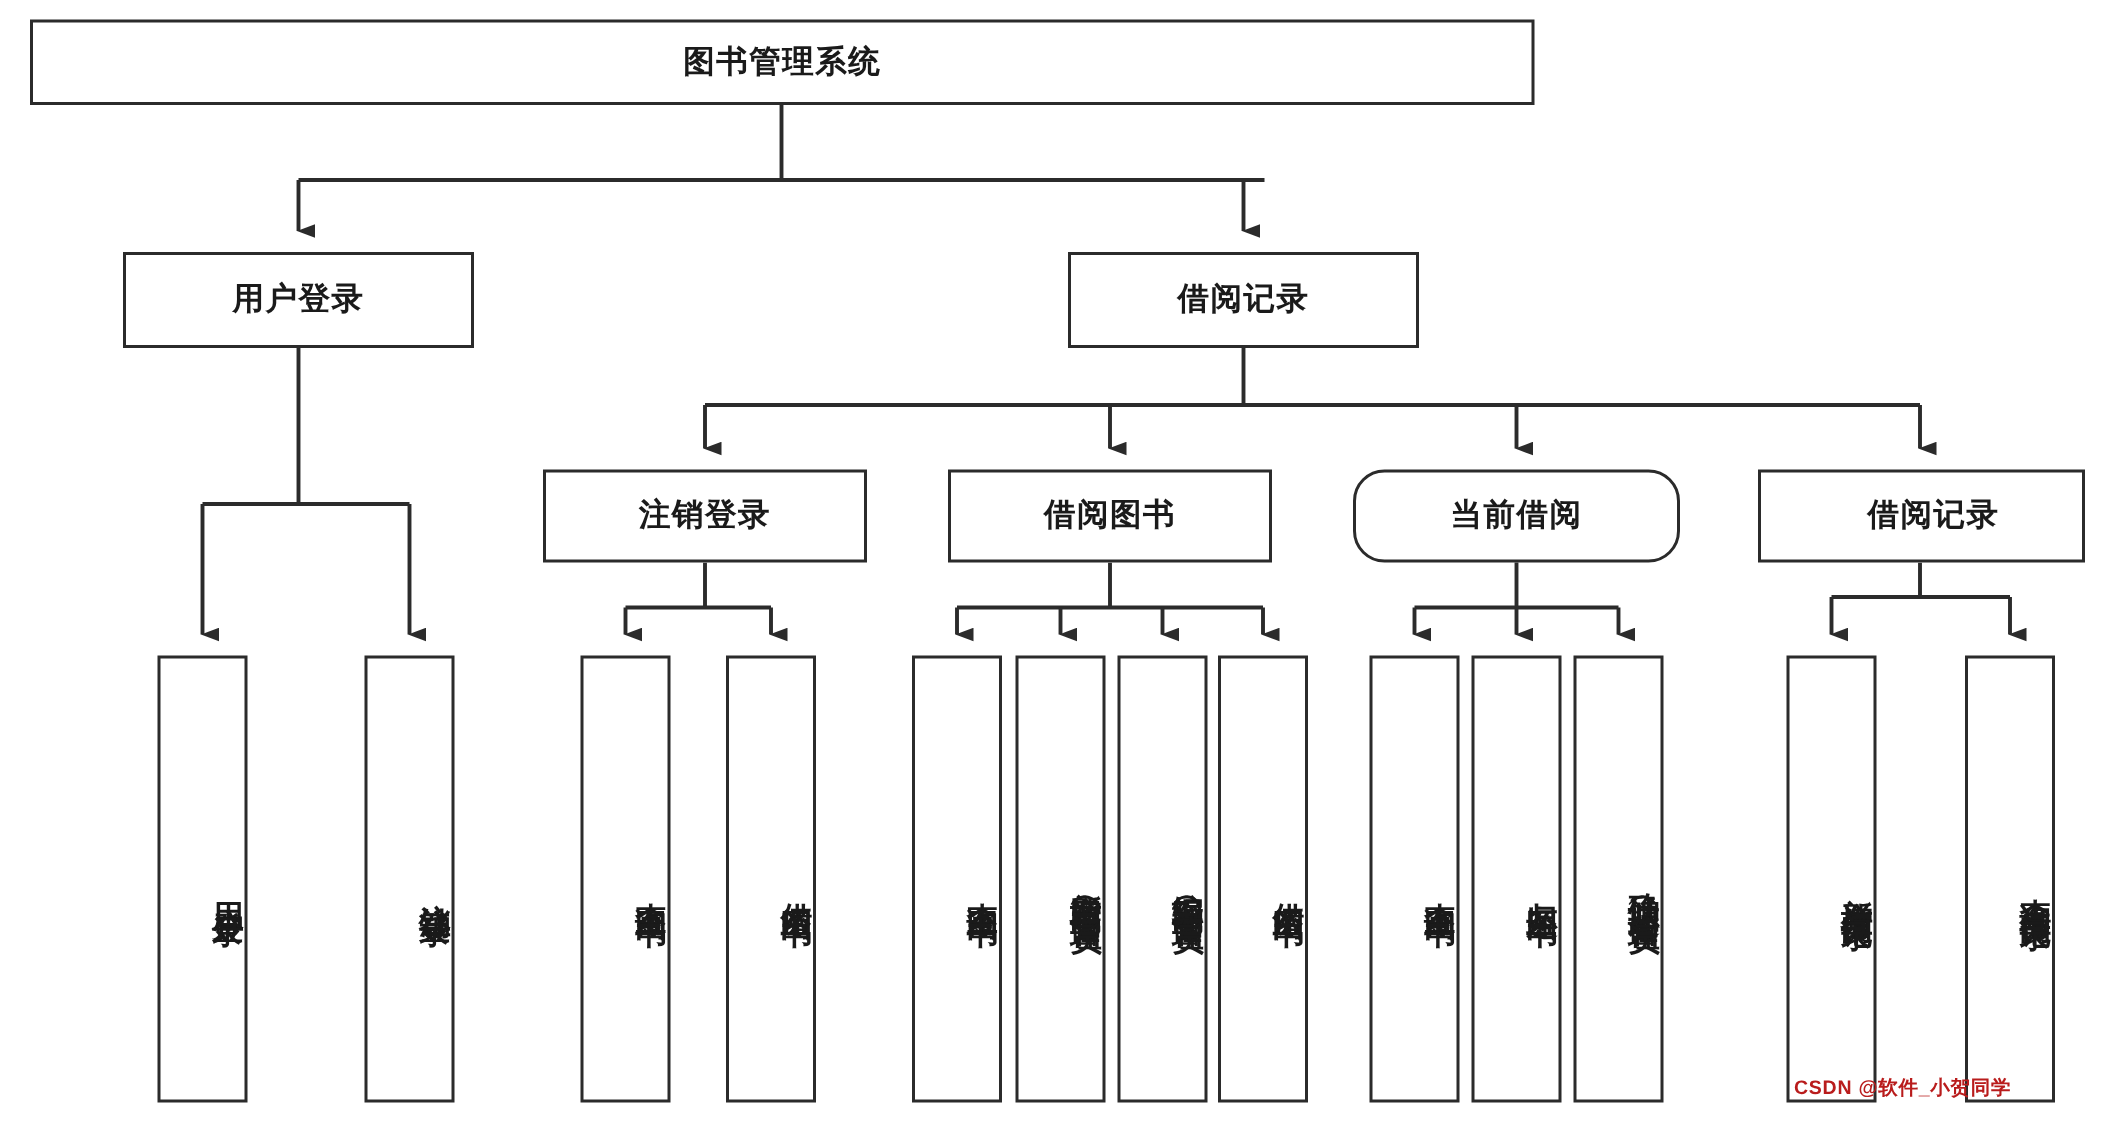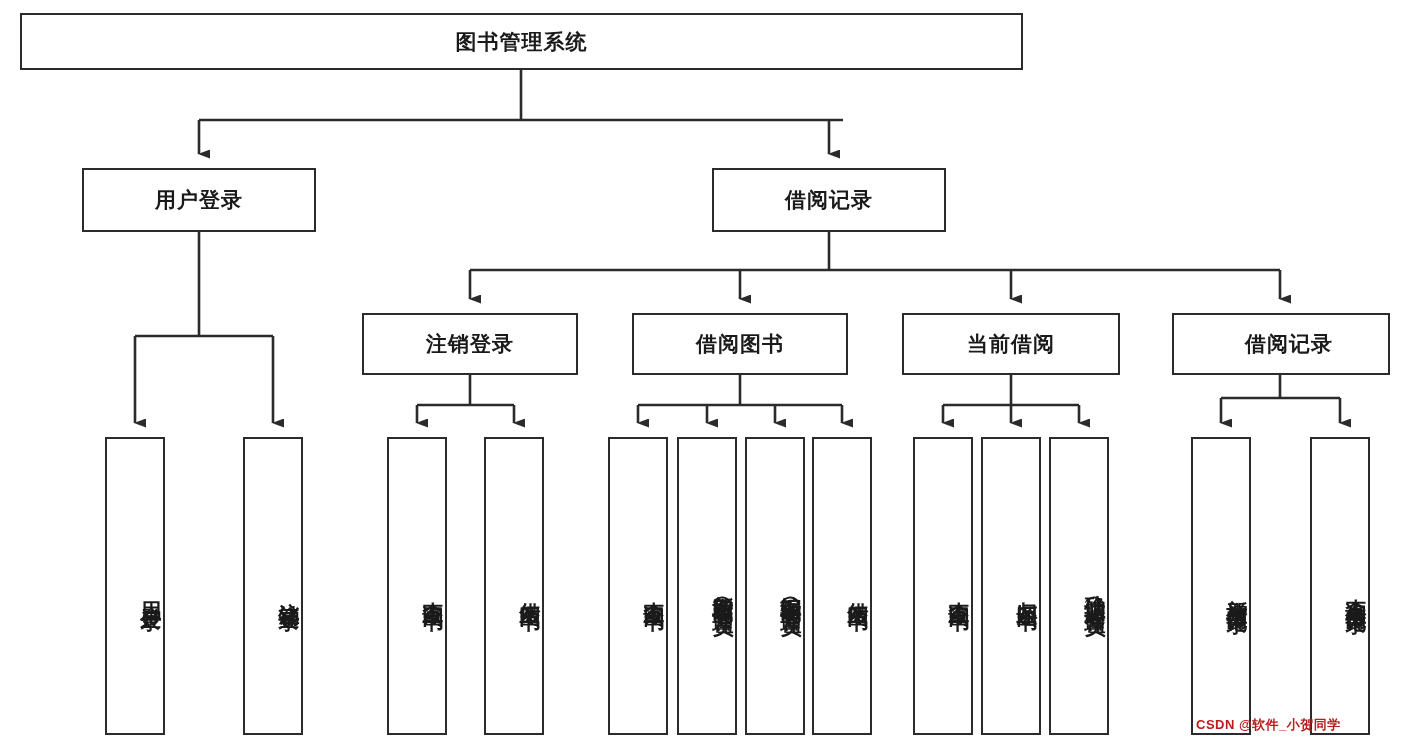--- a/index.html
+++ b/index.html
@@ -132,21 +132,21 @@
   <div class="node h" style="left:712px; top:168px; width:234px; height:64px;">
     <span>借阅记录</span>
   </div>
 
   <div class="node h" style="left:362px; top:313px; width:216px; height:62px;">
     <span>注销登录</span>
   </div>
   <div class="node h" style="left:632px; top:313px; width:216px; height:62px;">
     <span>借阅图书</span>
   </div>
-  <div class="node h" style="left:902px; top:313px; width:218px; height:62px;">
+  <div class="node h" style="left:902px; top:313px; width:218px; height:62px;border-radius:21px;">
     <span>当前借阅</span>
   </div>
   <div class="node h" style="left:1172px; top:313px; width:218px; height:62px;padding-left:16px;">
     <span>借阅记录</span>
   </div>
 
   <div class="node v" style="left:105px; top:437px; width:60px; height:298px;">
     <span class="vtext">用户登录</span>
   </div>
   <div class="node v" style="left:243px; top:437px; width:60px; height:298px;">

